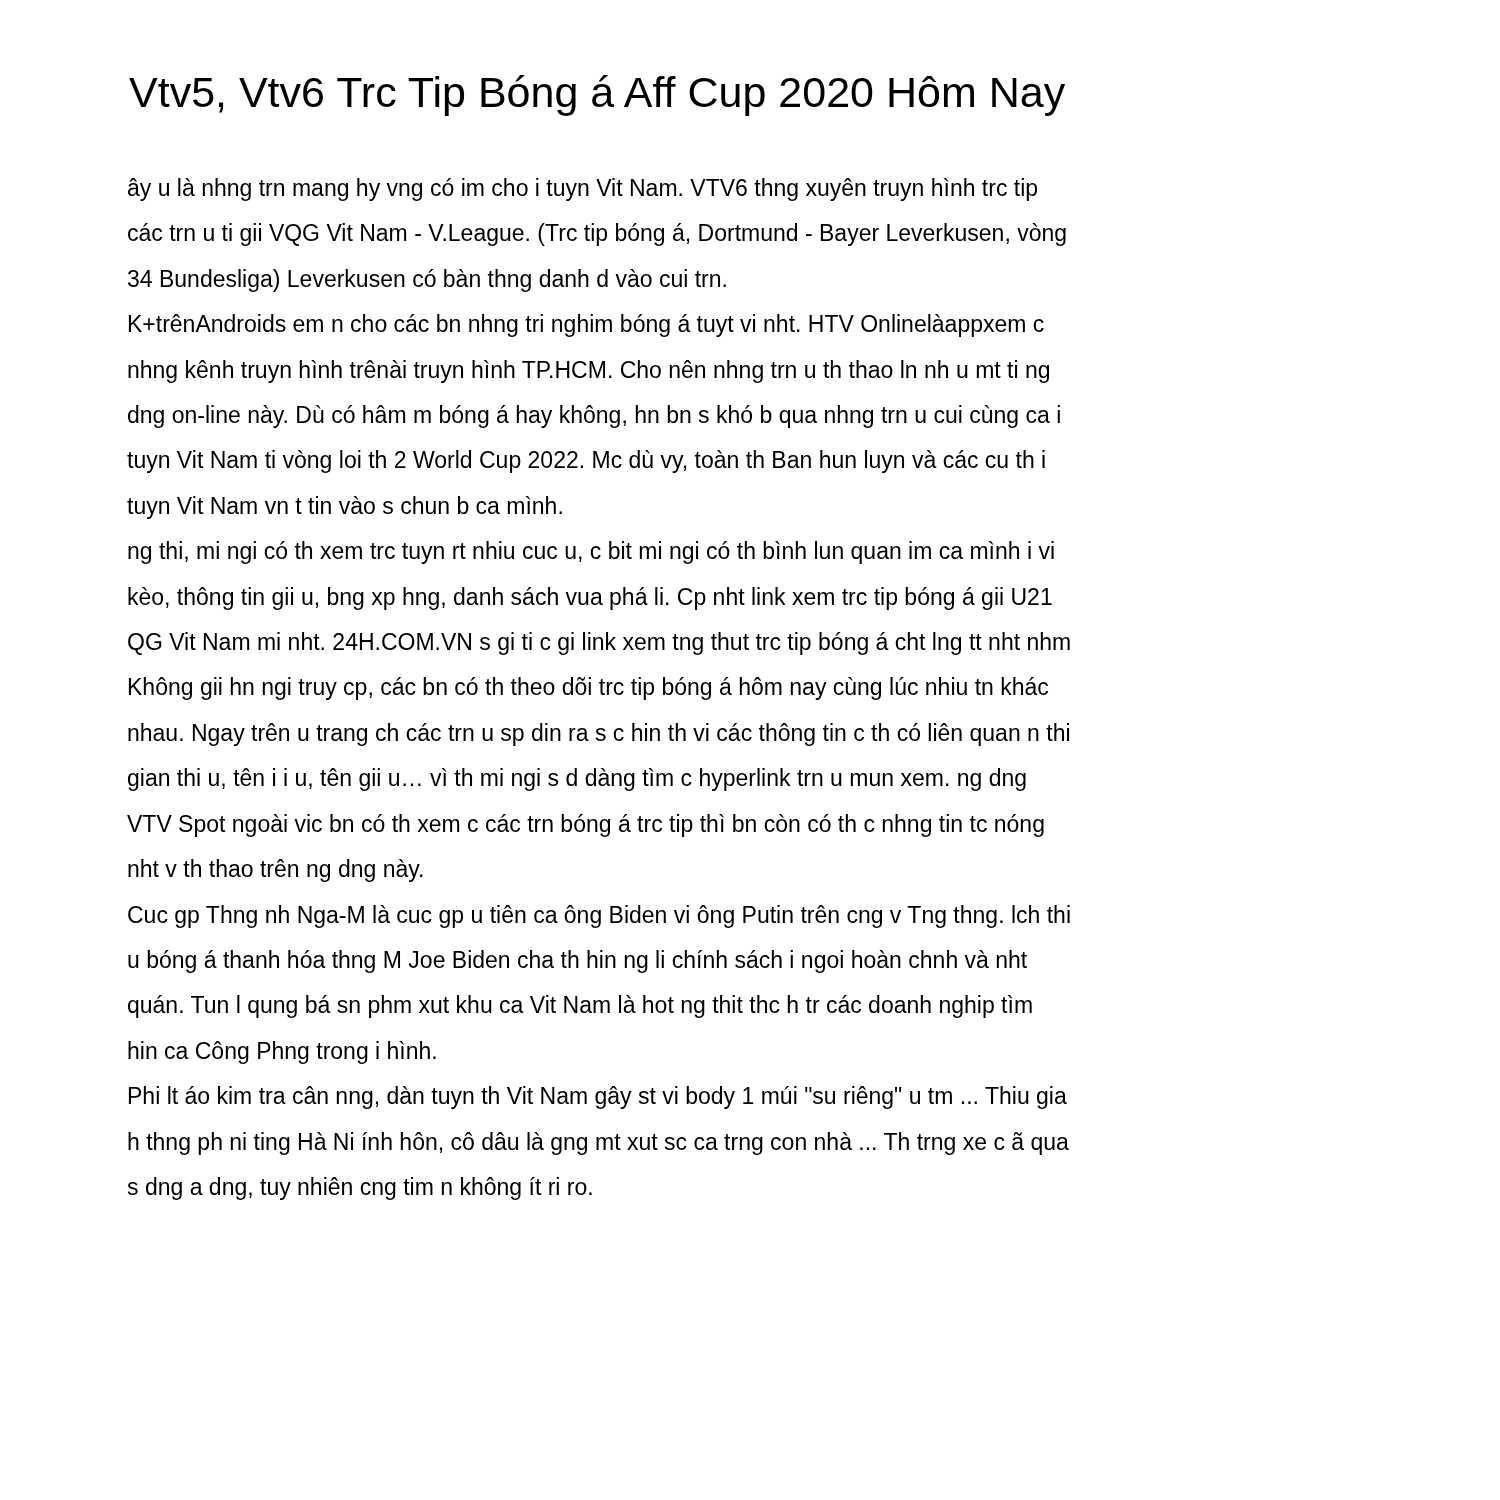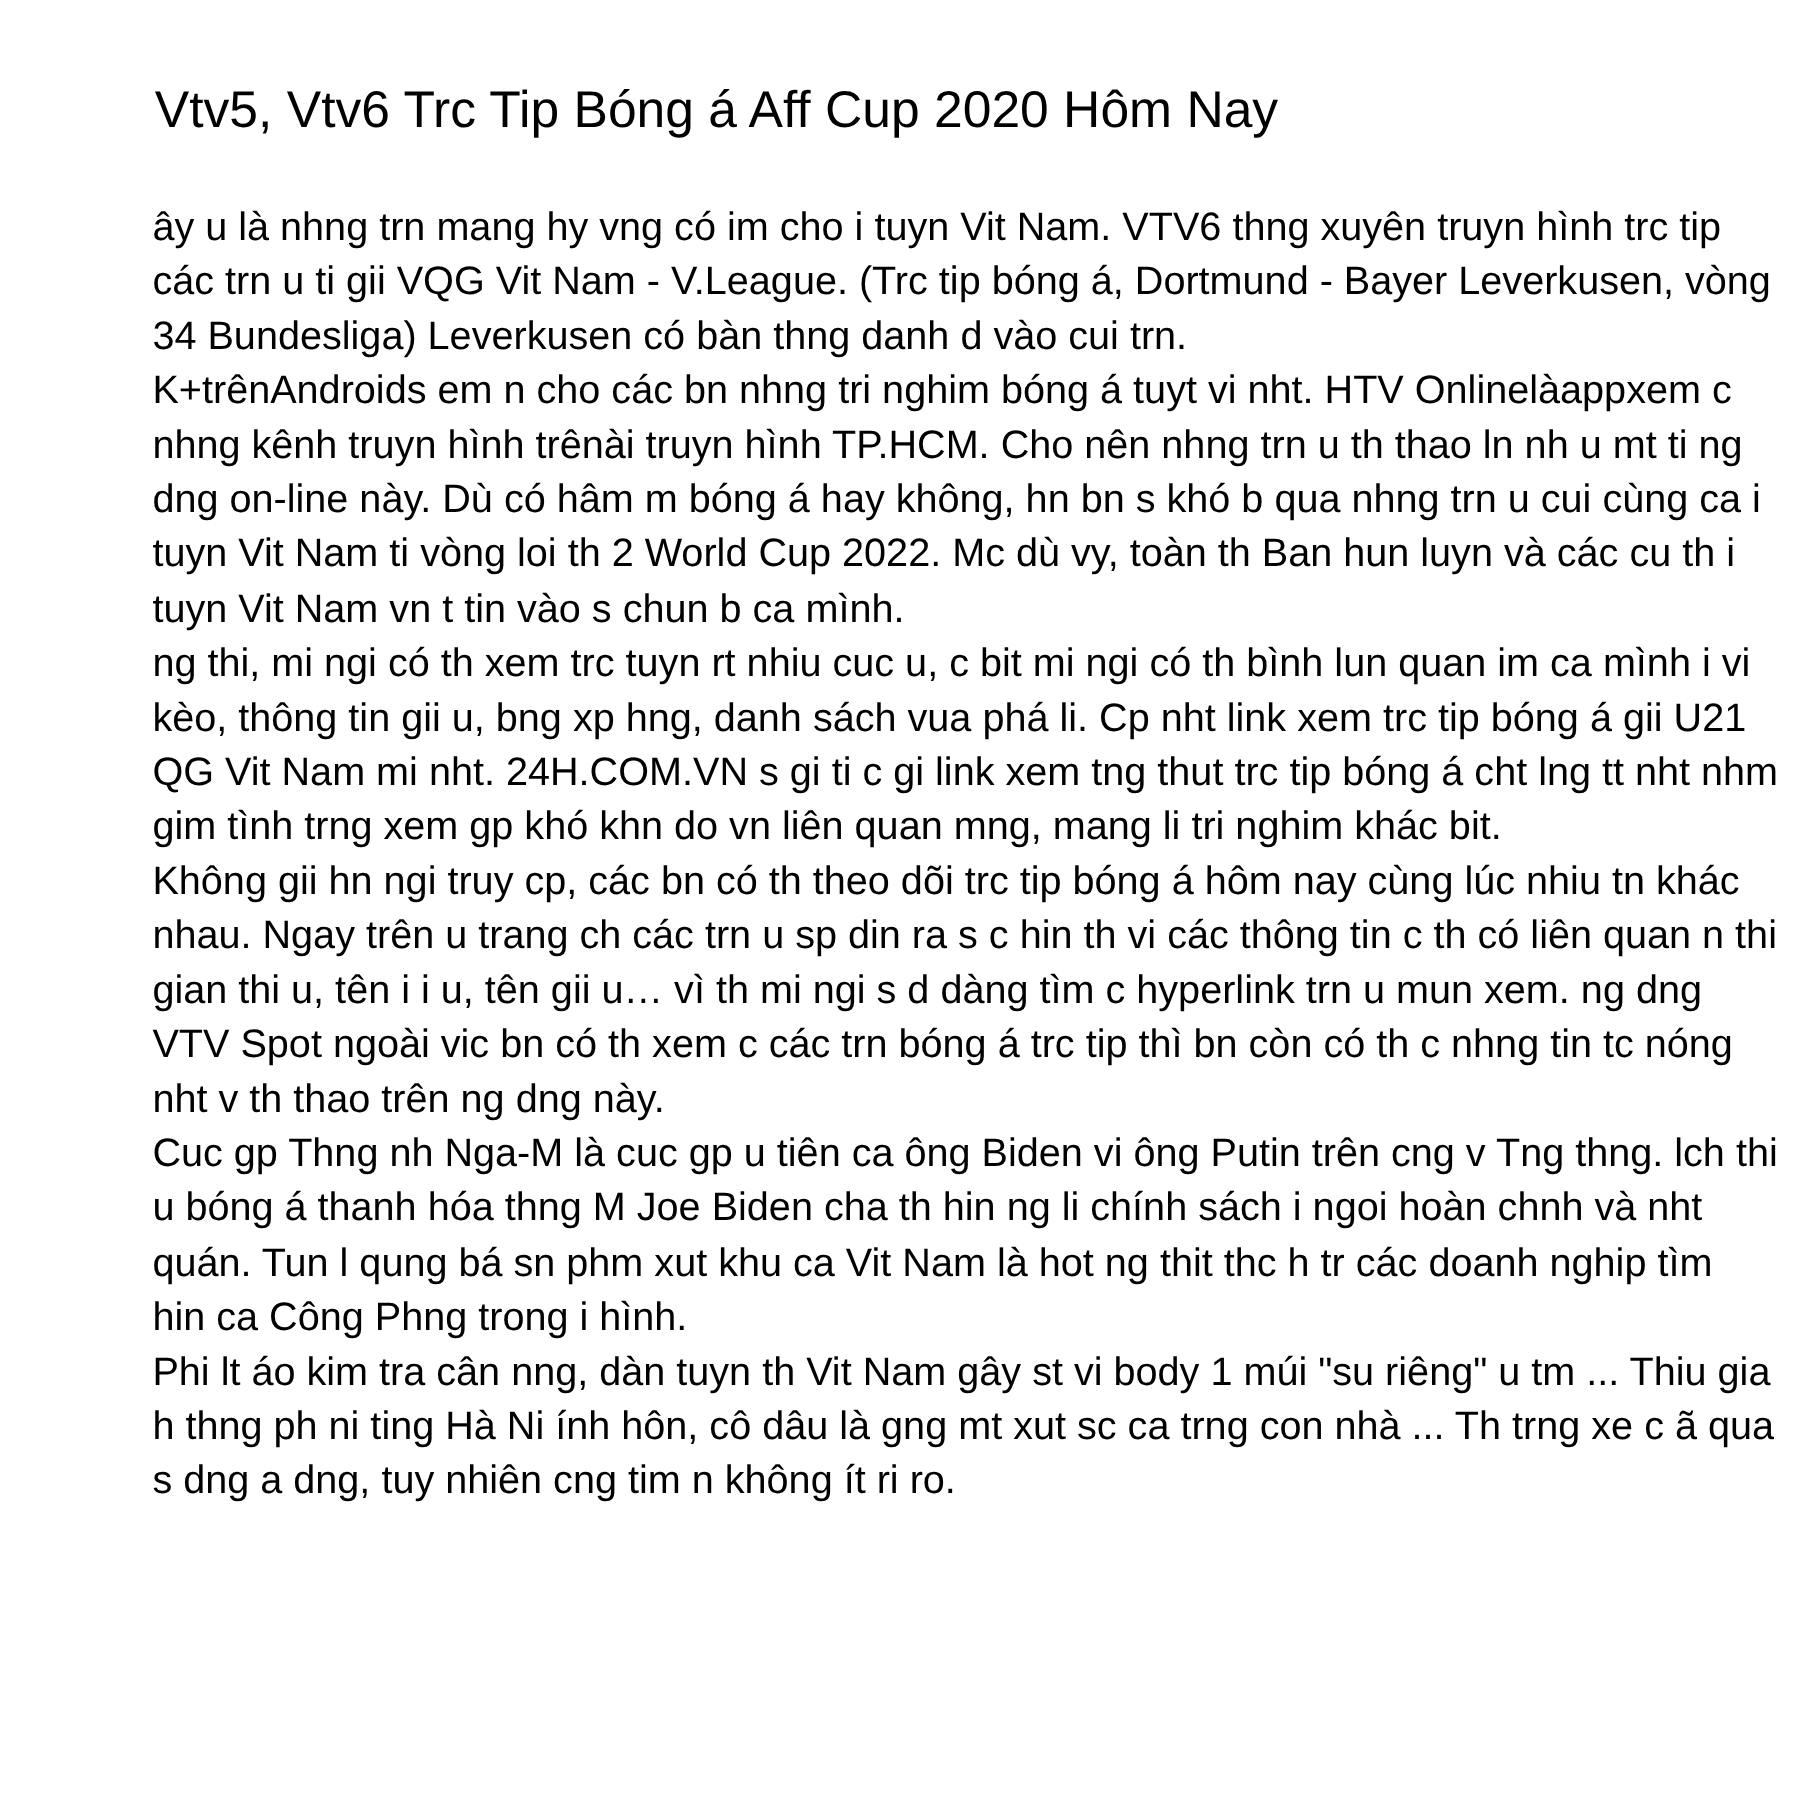--- a/index.html
+++ b/index.html
@@ -33,21 +33,21 @@
       letter-spacing: 0px;
     }
     .body-text {
       position: absolute;
       top: 166px;
       left: 0;
       width: 1260px;
     }
     .line {
       display: block;
-      font-size: 33px;
+      font-size: 23px;
       line-height: 45.4px;
       white-space: nowrap;
     }
   </style>
 </head>
 <body>
 
 <div class="page">
   <h1 class="title">Vtv5, Vtv6 Trc Tip Bóng á Aff Cup 2020 Hôm Nay</h1>
 
@@ -56,21 +56,20 @@
     <span class="line">các trn u ti gii VQG Vit Nam - V.League. (Trc tip bóng á, Dortmund - Bayer Leverkusen, vòng</span>
     <span class="line">34 Bundesliga) Leverkusen có bàn thng danh d vào cui trn.</span>
     <span class="line">K+trênAndroids em n cho các bn nhng tri nghim bóng á tuyt vi nht. HTV Onlinelàappxem c</span>
     <span class="line">nhng kênh truyn hình trênài truyn hình TP.HCM. Cho nên nhng trn u th thao ln nh u mt ti ng</span>
     <span class="line">dng on-line này. Dù có hâm m bóng á hay không, hn bn s khó b qua nhng trn u cui cùng ca i</span>
     <span class="line">tuyn Vit Nam ti vòng loi th 2 World Cup 2022. Mc dù vy, toàn th Ban hun luyn và các cu th i</span>
     <span class="line">tuyn Vit Nam vn t tin vào s chun b ca mình.</span>
     <span class="line">ng thi, mi ngi có th xem trc tuyn rt nhiu cuc u, c bit mi ngi có th bình lun quan im ca mình i vi</span>
     <span class="line">kèo, thông tin gii u, bng xp hng, danh sách vua phá li. Cp nht link xem trc tip bóng á gii U21</span>
     <span class="line">QG Vit Nam mi nht. 24H.COM.VN s gi ti c gi link xem tng thut trc tip bóng á cht lng tt nht nhm</span>
-    <span class="line">gim tình trng xem gp khó khn do vn  liên quan mng, mang li tri nghim khác bit.</span>
     <span class="line">Không gii hn ngi truy cp, các bn có th theo dõi trc tip bóng á hôm nay cùng lúc nhiu tn khác</span>
     <span class="line">nhau. Ngay trên u trang ch các trn u sp din ra s c hin th vi các thông tin c th có liên quan n thi</span>
     <span class="line">gian thi u, tên i i u, tên gii u… vì th mi ngi s d dàng tìm c hyperlink trn u mun xem. ng dng</span>
     <span class="line">VTV Spot ngoài vic bn có th xem c các trn bóng á trc tip thì bn còn có th c nhng tin tc nóng</span>
     <span class="line">nht v th thao trên ng dng này.</span>
     <span class="line">Cuc gp Thng nh Nga-M là cuc gp u tiên ca ông Biden vi ông Putin trên cng v Tng thng. lch thi</span>
     <span class="line">u bóng á thanh hóa thng M Joe Biden cha th hin ng li chính sách i ngoi hoàn chnh và nht</span>
     <span class="line">quán. Tun l qung bá sn phm xut khu ca Vit Nam là hot ng thit thc h tr các doanh nghip tìm</span>
     <span class="line">hin ca Công Phng trong i hình.</span>
     <span class="line">Phi lt áo  kim tra cân nng, dàn tuyn th Vit Nam gây st vi body 1 múi "su riêng" u tm ... Thiu gia</span>

